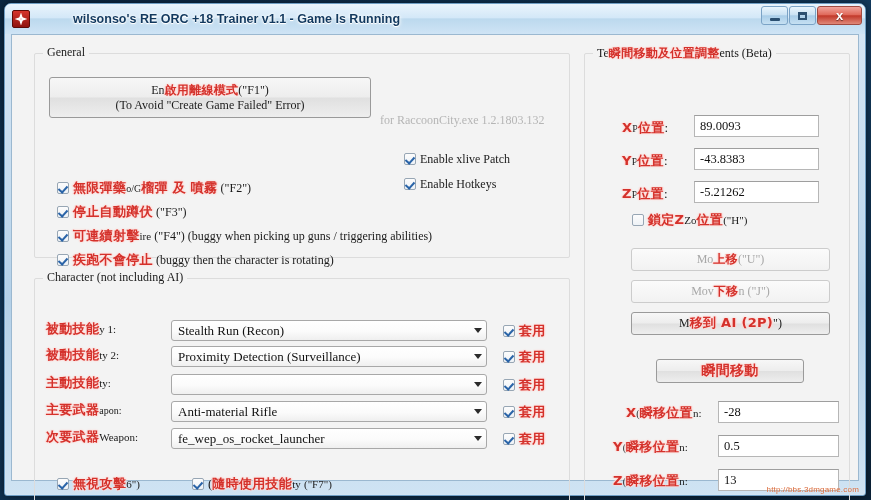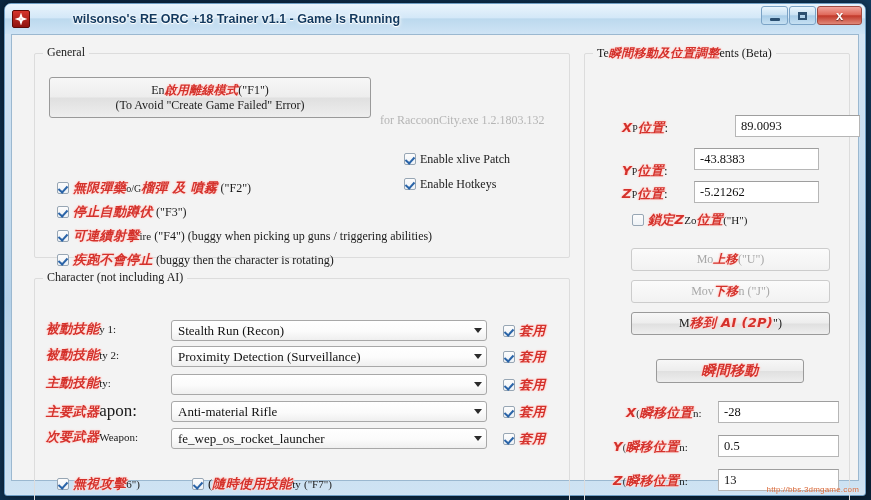--- a/index.html
+++ b/index.html
@@ -78,21 +78,20 @@
   .gtitle{
     position:absolute;top:-9px;left:8px;background:#f3f3f3;padding:0 4px;
     font-size:12px;color:#1a1a1a;white-space:nowrap;
   }
   
   .cn{
     color:#d4312b;font-family:"DejaVu Sans","Liberation Sans",sans-serif;
     font-weight:700;
     text-shadow:0 0 2px #ffd9d6,0 0 3px #ffe8e6,1px 0 1px #ffd0cc,-1px 0 1px #ffd0cc;
     letter-spacing:.3px;
-    font-style:italic;
   }
   .en{color:#1a1a1a;}
   .overlay-row{position:absolute;white-space:nowrap;}
   
   .cb{
     display:inline-block;width:12px;height:12px;vertical-align:-2px;
     border:1px solid #97a6b4;border-radius:2px;box-sizing:border-box;
     background:linear-gradient(to bottom,#fcfcfc,#eef2f6);position:relative;
     margin-right:4px;
   }
@@ -242,21 +241,21 @@
           <span class="cn">主動技能</span><span class="en" style="font-size:11px;">ty:</span>
         </div>
         <div class="ddl" style="left:159px;top:339px;width:316px;">
             <span class="arw"></span>
         </div>
         <div class="overlay-row" style="left:491px;top:341px;font-size:13px;">
           <span class="cb on"></span><span class="cn">套用</span>
         </div>
 
         <div class="overlay-row" style="left:34px;top:366px;font-size:13px;">
-          <span class="cn">主要武器</span><span class="en" style="font-size:17px;margin-top:44px;">apon:</span>
+          <span class="cn">主要武器</span><span class="en" style="font-size:10px;margin-top:44px;">apon:</span>
         </div>
         <div class="ddl" style="left:159px;top:366px;width:316px;">
           <span class="val">Anti-material Rifle</span>
             <span class="arw"></span>
         </div>
         <div class="overlay-row" style="left:491px;top:368px;font-size:13px;">
           <span class="cb on"></span><span class="cn">套用</span>
         </div>
 
         <div class="overlay-row" style="left:34px;top:393px;font-size:13px;">
@@ -280,25 +279,25 @@
           <span class="cb on"></span><span class="cn">生命值全滿</span>
         </div>
 
         <div class="gbox" style="left:572px;top:18px;width:264px;height:447px;">
           <span class="gtitle" style="font-size:12px;"><span class="en">Te</span><span class="cn">瞬間移動及位置調整</span><span class="en">ents (Beta)</span></span>
         </div>
 
         <div class="overlay-row" style="left:610px;top:84px;font-size:13px;">
           <span class="cn">X</span><span class="en" style="font-size:10px;">P</span><span class="cn">位置</span><span class="en">:</span>
         </div>
-        <div class="tb" style="left:682px;top:80px;width:125px;margin-left:41px;">
+        <div class="tb" style="left:682px;top:80px;width:125px;">
           <span>89.0093</span>
         </div>
 
-        <div class="overlay-row" style="left:610px;top:127px;font-size:13px;text-align:right;">
+        <div class="overlay-row" style="left:610px;top:117px;font-size:13px;text-align:right;">
           <span class="cn">Y</span><span class="en" style="font-size:10px;">P</span><span class="cn">位置</span><span class="en">:</span>
         </div>
         <div class="tb" style="left:682px;top:113px;width:125px;">
           <span>-43.8383</span>
         </div>
 
         <div class="overlay-row" style="left:610px;top:150px;font-size:13px;">
           <span class="cn">Z</span><span class="en" style="font-size:10px;">P</span><span class="cn">位置</span><span class="en">:</span>
         </div>
         <div class="tb" style="left:682px;top:146px;width:125px;">

